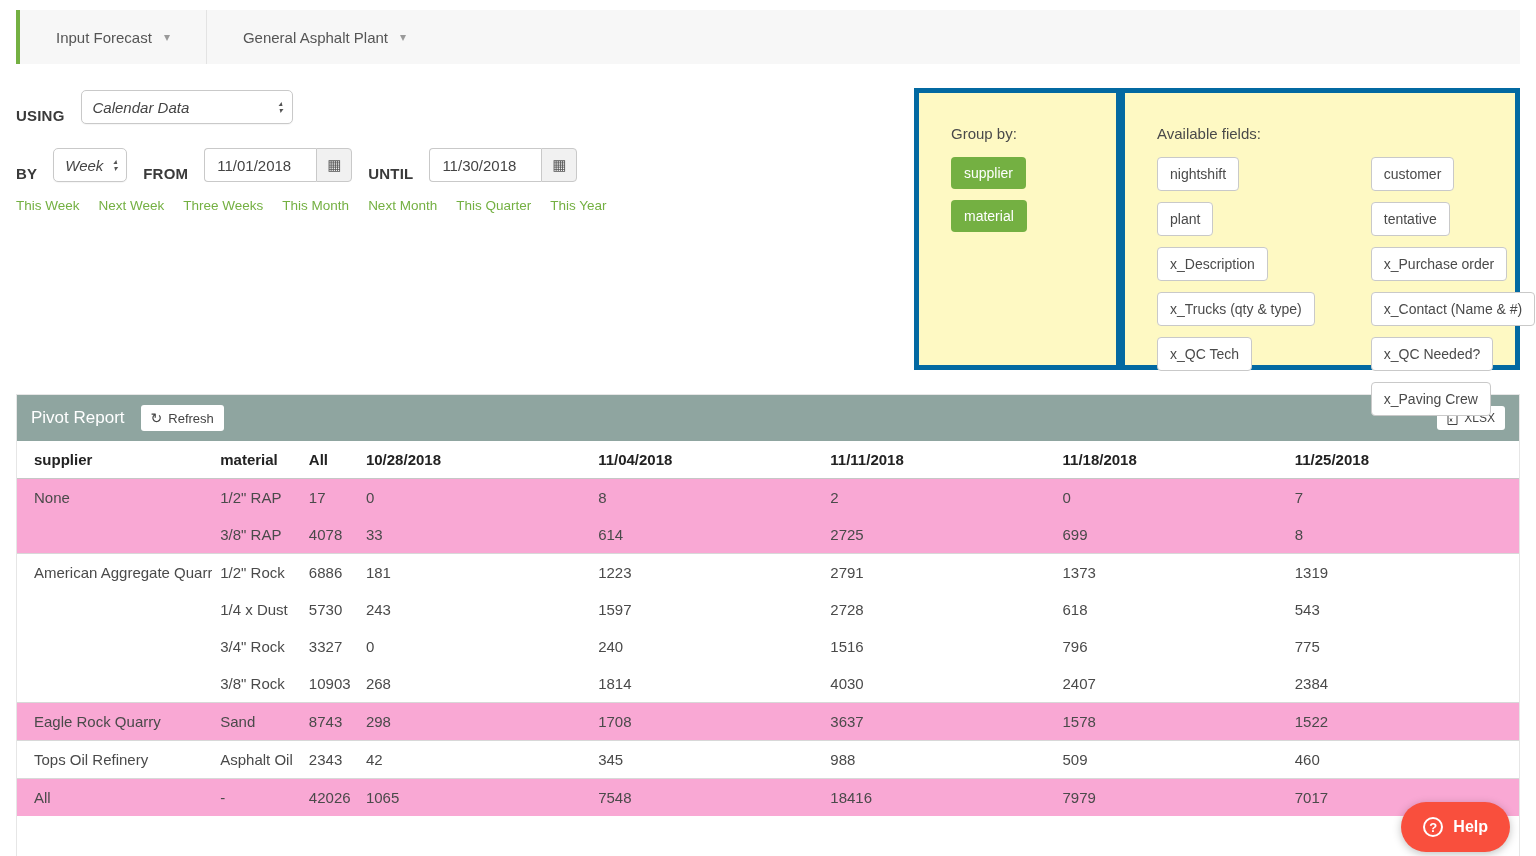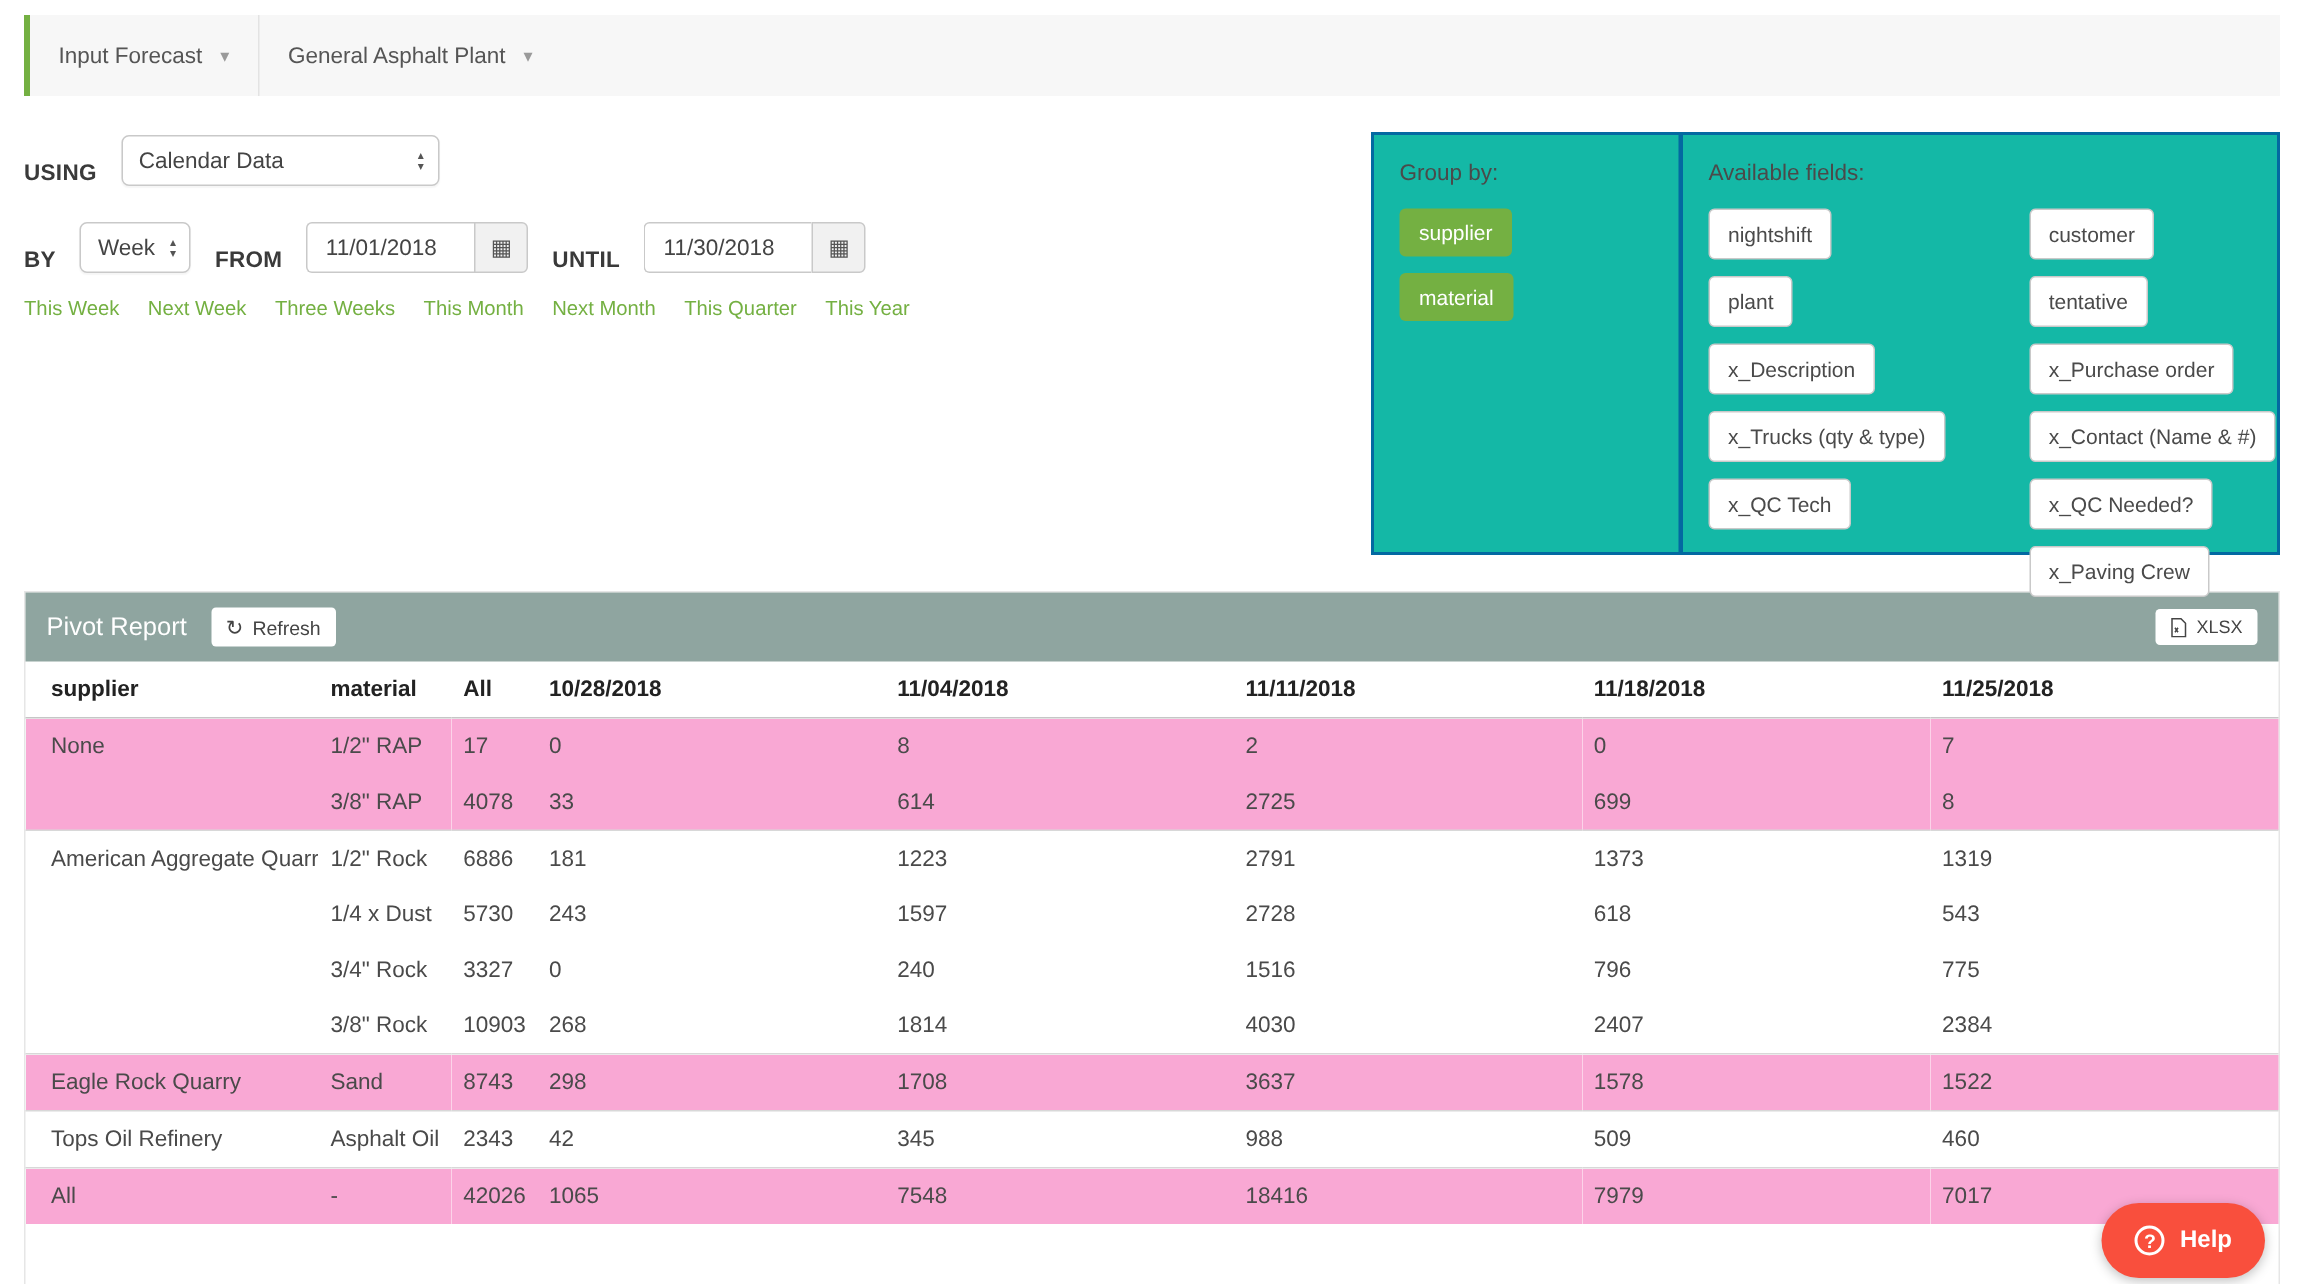--- a/index.html
+++ b/index.html
@@ -23,21 +23,21 @@
     height: 54px;
     background: #f7f7f7;
     border-left: 4px solid var(--green);
     display: flex;
     align-items: stretch;
   }
   .topbar-item {
     display: flex;
     align-items: center;
     gap: 12px;
-    padding: 0 19px;
+    padding: 0 36px;
     font-size: 15px;
     color: #555;
     cursor: pointer;
   }
   .topbar-sep { width: 1px; background: #e3e3e3; }
   .chev { color: #9a9a9a; font-size: 12px; }
 
   
   .main { position: relative; height: 330px; padding: 26px 16px 0 16px; }
 
@@ -51,20 +51,21 @@
     justify-content: space-between;
     border: 1px solid #c9c9c9;
     border-radius: 5px;
     background: #fff;
     height: 34px;
     padding: 0 9px 0 11px;
     font-size: 15px;
     color: #444;
     cursor: pointer;
     box-shadow: 0 1px 1px rgba(0,0,0,0.04);
+    font-style: italic;
   }
   .selectbox.wide { width: 212px; }
   .selectbox.narrow { width: 74px; }
   .spinner { display: flex; flex-direction: column; margin-left: 10px; color: #555; }
   .spinner span { font-size: 8px; line-height: 7px; }
 
   .dategroup { display: flex; }
   .dateinput {
     width: 112px; height: 34px;
     border: 1px solid #c9c9c9;
@@ -84,21 +85,21 @@
     display: flex; align-items: center; justify-content: center;
     font-size: 15px; color: #555;
     cursor: pointer;
   }
 
   .quick-links { margin-top: 16px; display: flex; gap: 19px; font-size: 13.5px; }
   .quick-link { color: var(--green); cursor: pointer; white-space: nowrap; }
 
   
   .panels { position: absolute; top: 24px; right: 16px; display: flex; }
-  .panel-box { border: 2px solid #0369a1; background: #14b8a6; padding: 17px; }
+  .panel-box { border: 5px solid #0369a1; background: #fef9c3; padding: 32px; }
   .groupby-box { width: 207px; height: 282px; }
   .fields-box { width: 400px; height: 282px; margin-left: -1px; }
   .box-title { font-size: 15px; color: #4a4a4a; margin-bottom: 15px; }
   .chips-col { display: flex; flex-direction: column; align-items: flex-start; gap: 11px; }
   .chip-green {
     display: inline-block;
     background: var(--green);
     color: #fff;
     font-size: 14px;
     padding: 8px 13px;

